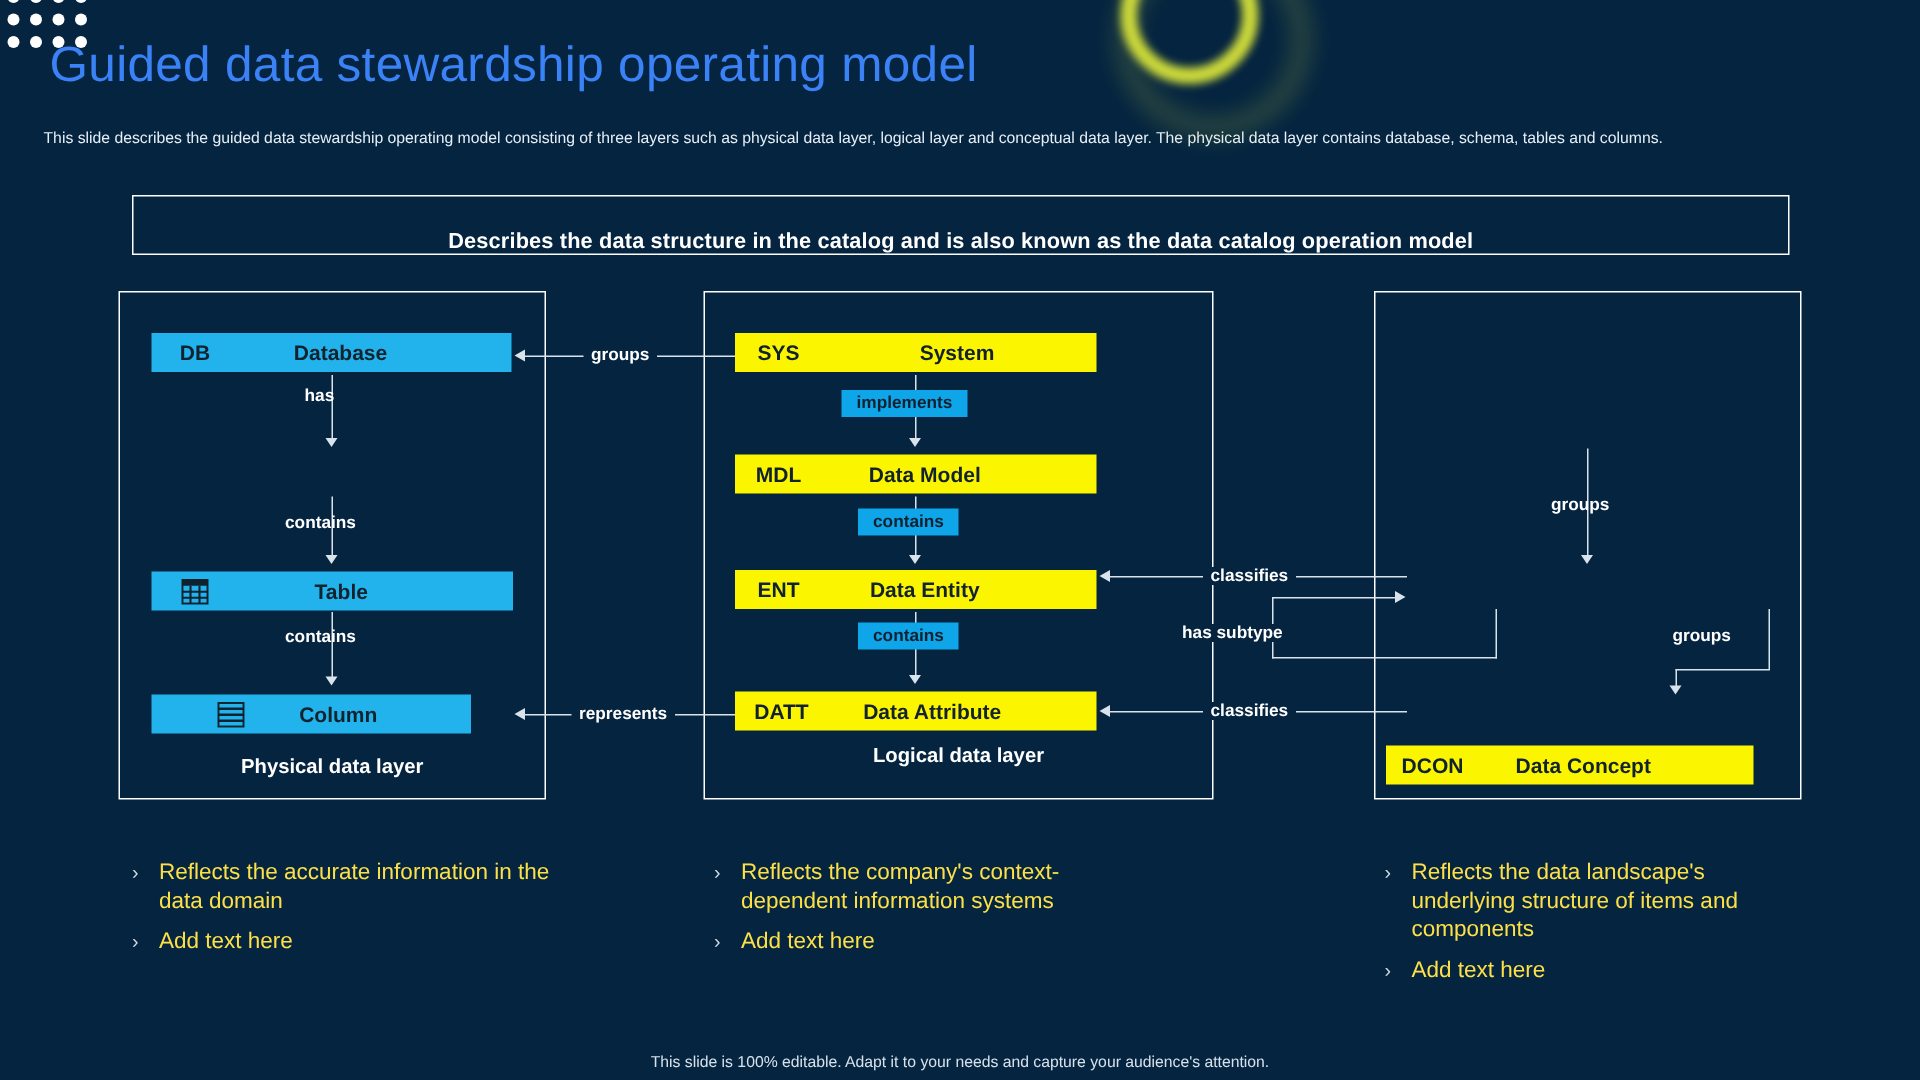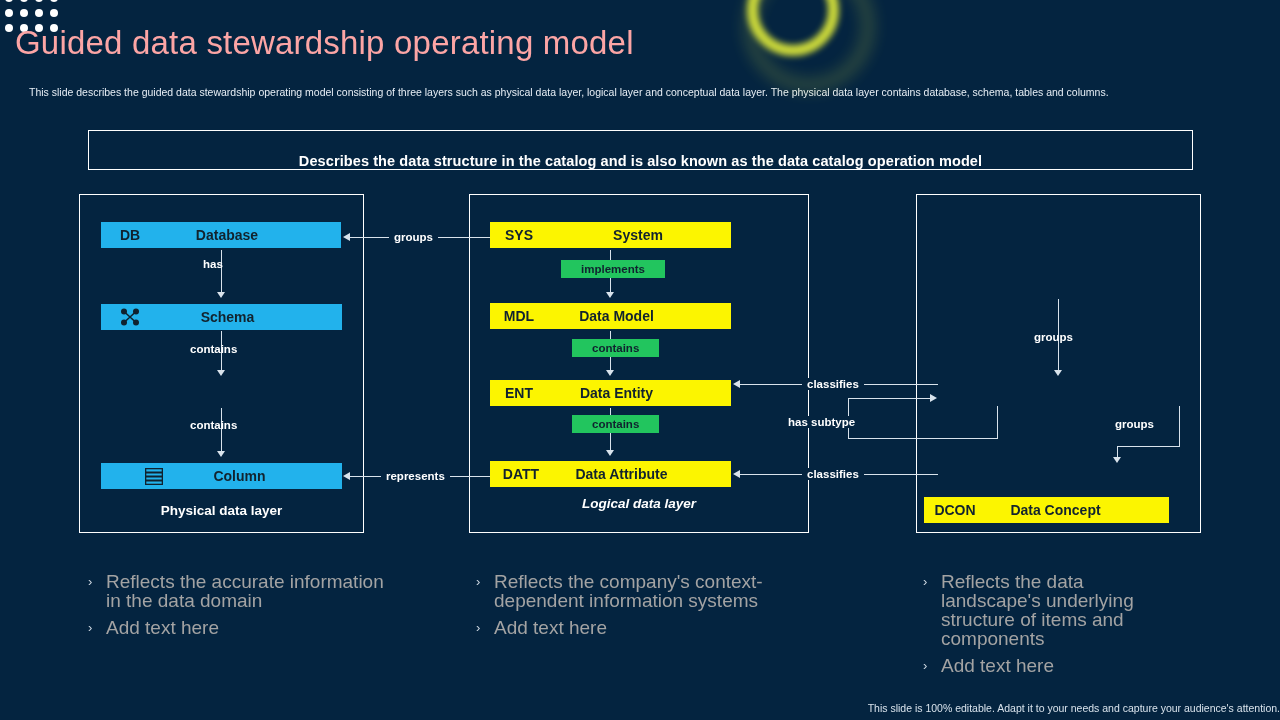--- a/index.html
+++ b/index.html
@@ -39,22 +39,22 @@
   }
   .ring-glow::after{
     content:""; position:absolute; left:-14px; top:-14px;
     width:106px; height:106px; border-radius:50%;
     border: 12px solid rgba(214,226,58,.22);
     filter: blur(7px);
   }
 
   
   .title {
-    position: absolute; left: 15px; top: 24px;
-    font-size: 33px; font-weight: 400; color: #fca5a5;
+    position: absolute; left: 33px; top: 24px;
+    font-size: 33px; font-weight: 400; color: #3b82f6;
     letter-spacing: .2px; white-space: nowrap;
     z-index: 4;
   }
   .subtitle {
     position: absolute; left: 29px; top: 85px; width: 1170px;
     font-size: 10.5px; line-height: 14px; color: #e7eef5;
     font-weight: 400;
   }
 
   
@@ -65,21 +65,21 @@
     display: flex; align-items: flex-end; justify-content: center;
   }
   .banner span {
     font-size: 14.5px; font-weight: 700; color: #ffffff;
     letter-spacing: .1px;
   }
 
   
   .panel { position: absolute; border: 1px solid #ffffff; }
   #panel-physical { left: 79px;  top: 194px; width: 285px; height: 339px; }
-  #panel-logical  { left: 469px; top: 194px; width: 340px; height: 339px; font-style: italic; }
+  #panel-logical  { left: 469px; top: 194px; width: 340px; height: 339px; }
   #panel-conceptual { left: 916px; top: 194px; width: 285px; height: 339px; }
 
   .panel-caption {
     position: absolute; left: 0; width: 100%;
     text-align: center; color: #ffffff;
     font-size: 13.5px; font-weight: 700;
   }
 
   
   .bar {
@@ -113,22 +113,22 @@
     position: absolute; width: 0; height: 0;
     border-left: 4px solid transparent;
     border-right: 4px solid transparent;
     border-top: 6px solid #d9e3ec;
   }
   .rel {
     position: absolute; color: #ffffff;
     font-size: 11.5px; font-weight: 700; white-space: nowrap;
   }
   .rel.chip {
-    background: #22c55e; color: #10222f;
-    padding: 3px 20px; font-weight: 700; font-size: 11.5px;
+    background: #0ea5e9; color: #10222f;
+    padding: 3px 10px; font-weight: 700; font-size: 11.5px;
   }
 
   
   .hline { position: absolute; height: 1px; background: #d9e3ec; }
   .vseg  { position: absolute; width: 1px;  background: #d9e3ec; }
   .harrow-left {
     position: absolute; width: 0; height: 0;
     border-top: 4px solid transparent;
     border-bottom: 4px solid transparent;
     border-right: 7px solid #d9e3ec;
@@ -149,28 +149,28 @@
   .bullets { position: absolute; }
   .bullet {
     position: relative; display: flex; align-items: flex-start;
     margin-bottom: 8px;
   }
   .bullet .chev {
     color: #cfd9e2; font-size: 13px; line-height: 19px;
     width: 18px; flex: none;
   }
   .bullet .txt {
-    color: #a3a3a3; font-size: 19px; line-height: 19px;
+    color: #fde047; font-size: 15px; line-height: 19px;
     font-weight: 400;
   }
 
   
   .footer {
     position: absolute; left: 0; top: 702px; width: 1280px;
-    text-align: right; color: #d8e2eb; font-size: 10.5px;
+    text-align: center; color: #d8e2eb; font-size: 10.5px;
   }
 </style>
 </head>
 <body>
 
 <div id="slide">
 
   <div class="dot-grid">
     <i></i>
       <i></i>
@@ -195,33 +195,31 @@
   </div>
 
   <div class="panel" id="panel-physical">
     <div class="panel-caption" style="top:308px">Physical data layer</div>
   </div>
 
   <div class="bar blue" style="left:101px; top:222px; width:240px;">
     <span class="code">DB</span>
     <span class="nm">Database</span>
   </div>
-  <div class="bar blue" style="left:101px; top:304px; width:241px;">
+  <div class="bar blue" style="left:101px; top:381px; width:241px;">
     <span class="ico">
-      <svg width="20" height="18" viewBox="0 0 20 18">
-        <circle cx="4" cy="3.5" r="3" fill="#10222f"></circle>
-        <circle cx="16" cy="3.5" r="3" fill="#10222f"></circle>
-        <circle cx="4" cy="14.5" r="3" fill="#10222f"></circle>
-        <circle cx="16" cy="14.5" r="3" fill="#10222f"></circle>
-        <path d="M4 3.5 L16 14.5 M16 3.5 L4 14.5" stroke="#10222f" stroke-width="1.6" fill="none"></path>
+      <svg width="18" height="17" viewBox="0 0 18 17">
+        <rect x="0.5" y="0.5" width="17" height="16" fill="none" stroke="#10222f" stroke-width="1.6"></rect>
+        <rect x="0.5" y="0.5" width="17" height="4" fill="#10222f"></rect>
+        <path d="M6 4.5 V16.5 M12 4.5 V16.5 M0.5 8.5 H17.5 M0.5 12.5 H17.5" stroke="#10222f" stroke-width="1.4"></path>
       </svg>
     </span>
-    <span class="nm">Schema</span>
-  </div>
-  <div class="bar blue" style="left:101px; top:463px; width:241px;padding-left:24px;">
+    <span class="nm">Table</span>
+  </div>
+  <div class="bar blue" style="left:101px; top:463px; width:213px;padding-left:24px;">
     <span class="ico">
       <svg width="18" height="17" viewBox="0 0 18 17">
         <rect x="0.5" y="0.5" width="17" height="16" fill="none" stroke="#10222f" stroke-width="1.6"></rect>
         <path d="M0.5 4.5 H17.5 M0.5 8.5 H17.5 M0.5 12.5 H17.5" stroke="#10222f" stroke-width="1.8"></path>
       </svg>
     </span>
     <span class="nm">Column</span>
   </div>
 
   <div class="vline" style="left:221px; top:250px; height:42px;"></div>

